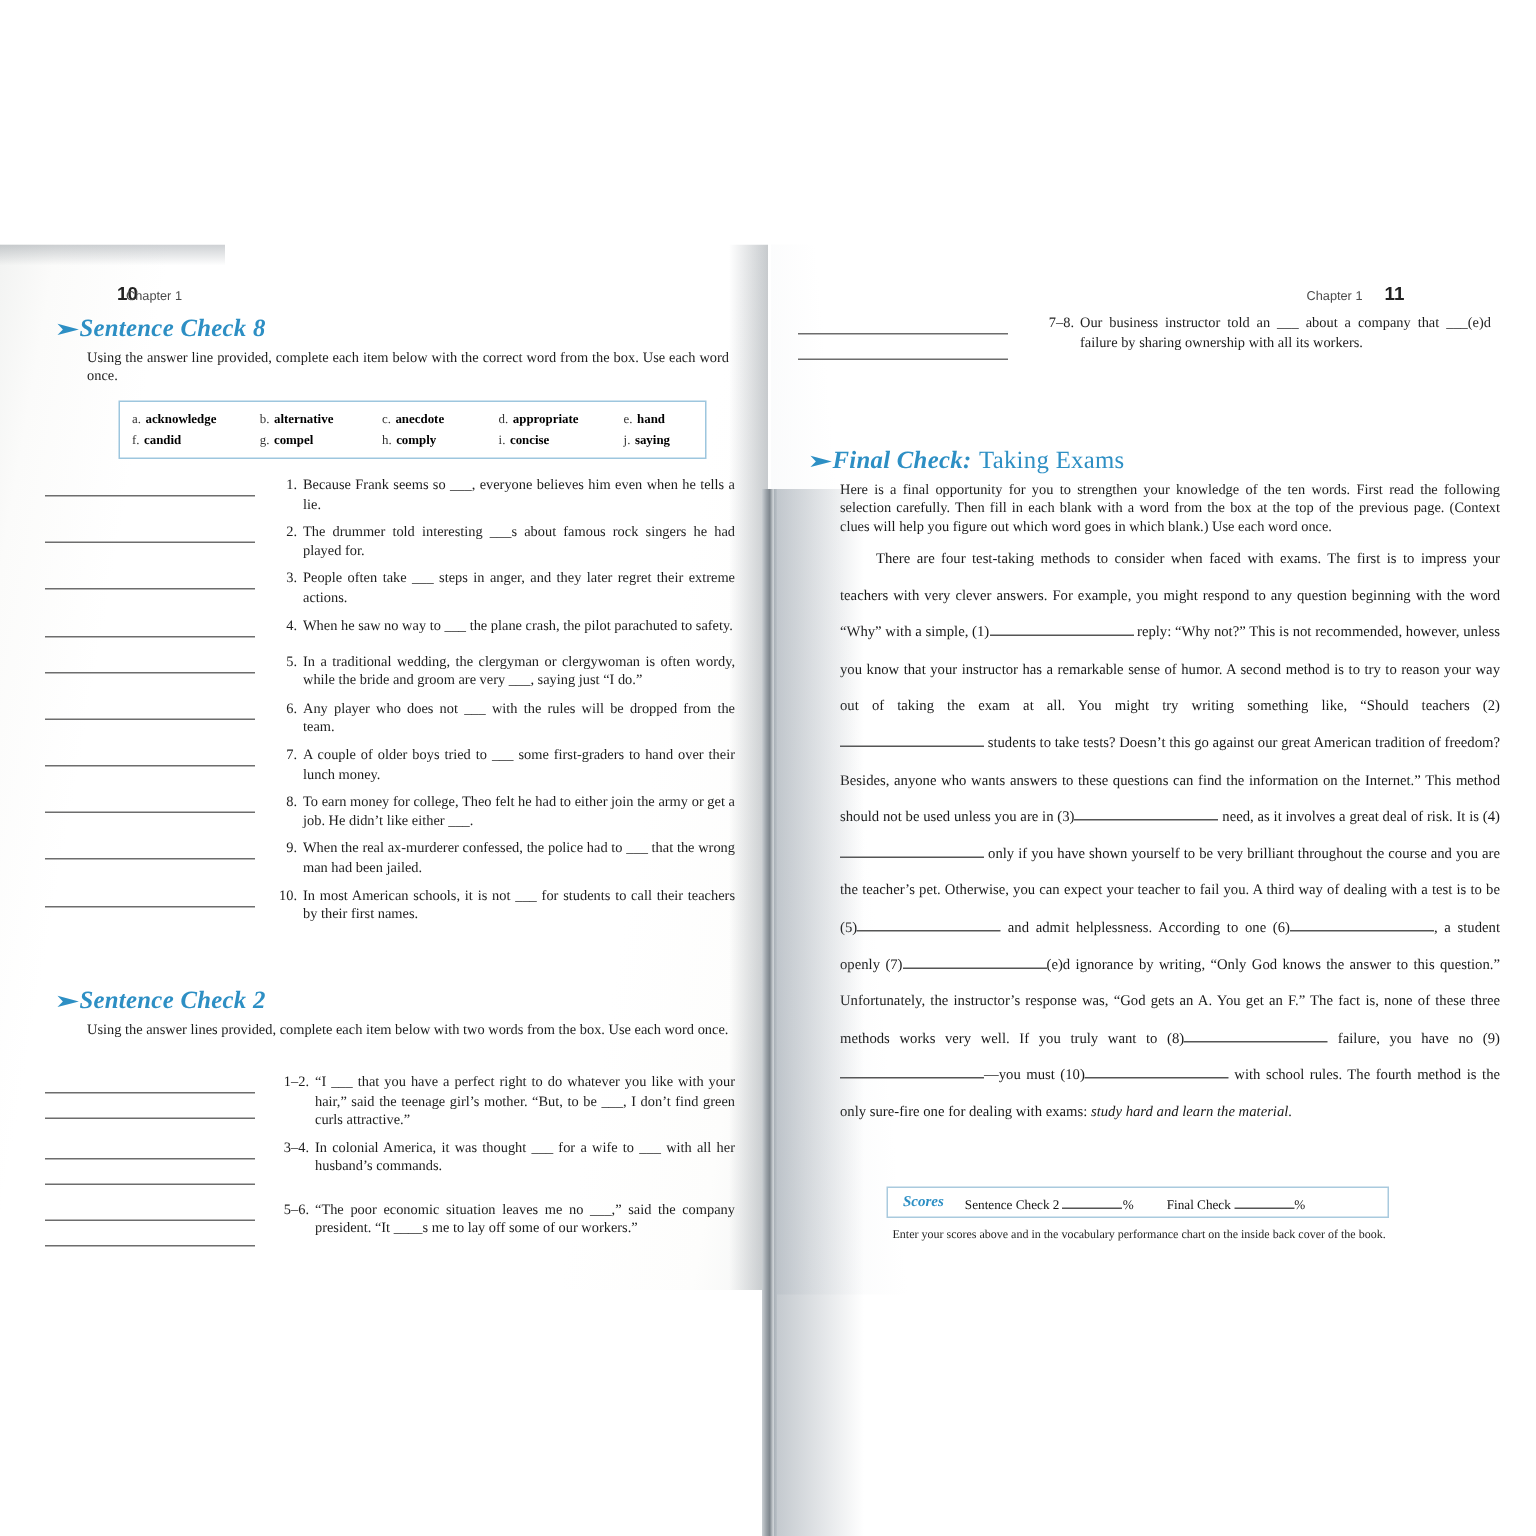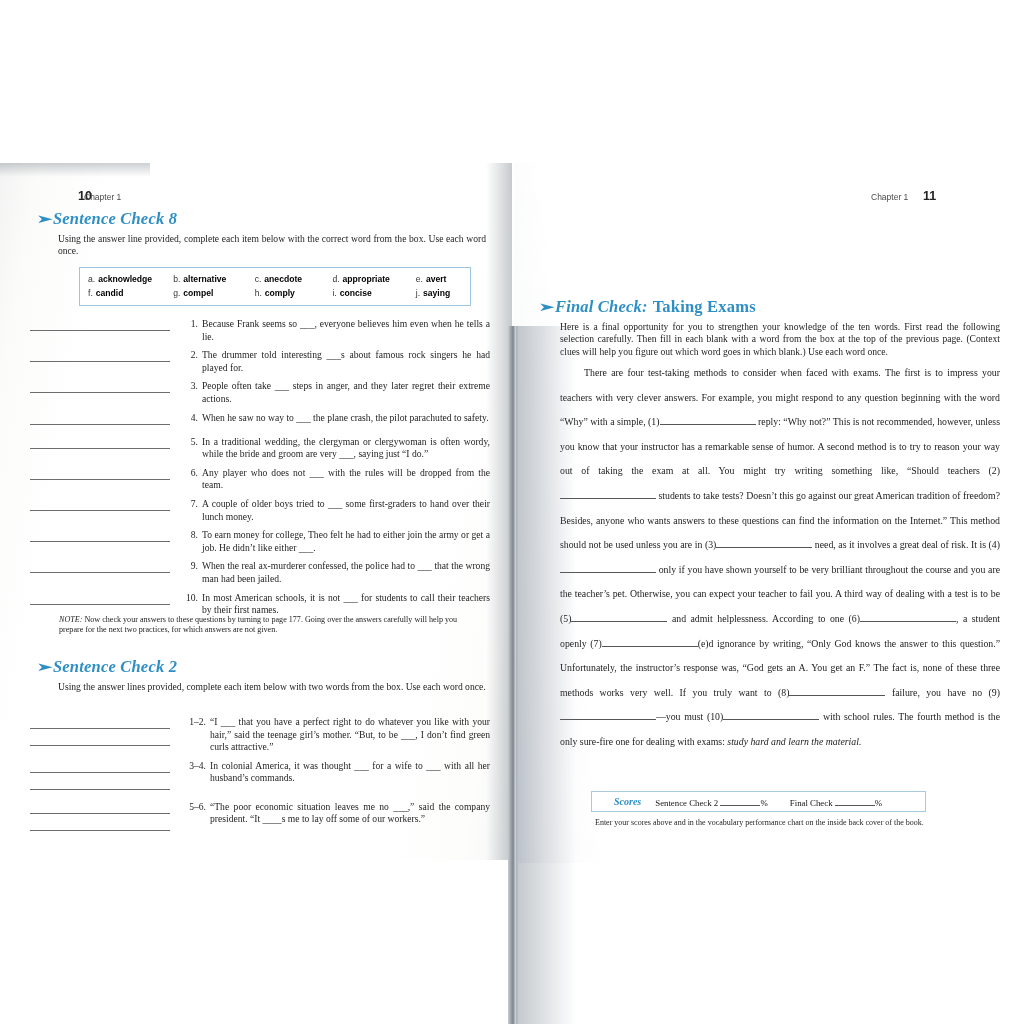--- a/index.html
+++ b/index.html
@@ -118,21 +118,21 @@
     font-style: normal;
     font-weight: normal;
     font-size: 14px;
     color: #2d8fc4;
     margin-right: 5px;
     transform: scaleX(1.5) scaleY(.85);
     transform-origin: left center;
   }
   .sec-head .upright {
     font-style: normal;
-    font-weight: bold;
+    font-weight: normal;
     color: #2d8fc4;
     margin-left: 5px;
   }
 
   
   .intro {
     position: absolute;
     font-size: 9.6px;
     line-height: 12.4px;
     color: #1d1d1d;
@@ -143,21 +143,21 @@
   
   .wordbox {
     position: absolute;
     border: 1px solid #9dc6de;
     background: #ffffff;
     box-sizing: border-box;
     padding: 4px 8px 5px 8px;
   }
   .wordbox-row {
     display: flex;
-    font-family: Liberation Sans, sans-serif;
+    font-family: Liberation Serif, serif;
     font-size: 8.6px;
     line-height: 14px;
     color: #111;
     align-items: center;
   }
   .wordbox-cell {
     white-space: nowrap;
   }
   .wordbox-cell .ltr { font-weight: normal; color: #333; margin-right: 3px; }
   .wordbox-cell .wrd { font-weight: bold; color: #000; }
@@ -229,21 +229,21 @@
 
   
   .scores-box {
     position: absolute;
     border: 1px solid #a9cade;
     background: #ffffff;
     box-sizing: border-box;
     display: flex;
     align-items: center;
     height: 21px;
-    padding-left: 22px;
+    padding-left: 10px;
   }
   .scores-label {
     font-family: "Liberation Serif", serif;
     font-style: italic;
     font-weight: bold;
     color: #2d8fc4;
     font-size: 10px;
     margin-right: 14px;
   }
   .scores-item {
@@ -282,21 +282,21 @@
       </div>
 
       <div class="intro" style="left:58px; top:70px; width:428px;">Using the answer line provided, complete each item below with the correct word from the box. Use each word once.</div>
 
       <div class="wordbox" style="left:79px; top:104px; width:392px;">
         <div class="wordbox-row">
           <div class="wordbox-cell wb-c0"><span class="ltr">a.</span><span class="wrd">acknowledge</span></div>
           <div class="wordbox-cell wb-c1"><span class="ltr">b.</span><span class="wrd">alternative</span></div>
           <div class="wordbox-cell wb-c2"><span class="ltr">c.</span><span class="wrd">anecdote</span></div>
           <div class="wordbox-cell wb-c3"><span class="ltr">d.</span><span class="wrd">appropriate</span></div>
-          <div class="wordbox-cell wb-c4"><span class="ltr">e.</span><span class="wrd">avert</span></div>
+          <div class="wordbox-cell wb-c4"><span class="ltr">e.</span><span class="wrd">hand</span></div>
         </div>
         <div class="wordbox-row">
           <div class="wordbox-cell wb-c0"><span class="ltr">f.</span><span class="wrd">candid</span></div>
           <div class="wordbox-cell wb-c1"><span class="ltr">g.</span><span class="wrd">compel</span></div>
           <div class="wordbox-cell wb-c2"><span class="ltr">h.</span><span class="wrd">comply</span></div>
           <div class="wordbox-cell wb-c3"><span class="ltr">i.</span><span class="wrd">concise</span></div>
           <div class="wordbox-cell wb-c4"><span class="ltr">j.</span><span class="wrd">saying</span></div>
         </div>
       </div>
 
@@ -366,24 +366,20 @@
           </div>
           <div class="item">
             <div class="item-lines" style="width: 140px; margin-right: 8px;">
               <div class="ansline"></div>
             </div>
             <div class="item-num" style="width: 20px;">10.</div>
             <div class="item-text" style="width: 290px;">In most American schools, it is not ___ for students to call their teachers by their first names.</div>
           </div>
         </div>
 
-      <div class="note" style="left:59px; top:452px; width:420px;">
-        <i>NOTE:</i>
-        <span>Now check your answers to these questions by turning to page 177. Going over the answers carefully will help you prepare for the next two practices, for which answers are not given.</span>
-      </div>
 
       <div class="sec-head" style="left:36px; top:494px;">
         <span class="arrow">➤</span><span>Sentence Check 2</span>
       </div>
 
       <div class="intro" style="left:58px; top:518px; width:428px;">
         <span>Using the answer lines provided, complete each item below with </span><b>two</b><span> words from the box. Use each word once.</span>
       </div>
 
       <div class="items" id="sc2-items" style="left:30px; top:553px; width:460px;">
@@ -414,20 +410,28 @@
         </div>
 
     </div>
 
     <div class="page right">
 
       <div class="hdr hdr-chapter" style="left:357px; top:29px;">Chapter 1</div>
       <div class="hdr hdr-folio" style="left:409px; top:26px;">11</div>
 
       <div class="items" id="cont-items" style="left:18px; top:47px; width:462px;">
+          <div class="item">
+            <div class="item-lines" style="width: 140px; margin-right: 8px;">
+              <div class="ansline"></div>
+              <div class="ansline"></div>
+            </div>
+            <div class="item-num" style="width: 36px;">7–8.</div>
+            <div class="item-text" style="width: 278px;">Our business instructor told an ___ about a company that ___(e)d failure by sharing ownership with all its workers.</div>
+          </div>
         </div>
 
       <div class="sec-head" style="left:24px; top:134px;">
         <span class="arrow">➤</span><span>Final Check:</span><span class="upright">Taking Exams</span>
       </div>
 
       <div class="intro" style="left:46px; top:158px; width:440px;">Here is a final opportunity for you to strengthen your knowledge of the ten words. First read the following selection carefully. Then fill in each blank with a word from the box at the top of the previous page. (Context clues will help you figure out which word goes in which blank.) Use each word once.</div>
 
       <div class="passage" id="fc-passage" style="left:46px; top:198px; width:440px;"><span class="indent"></span><span>There are four test-taking methods to consider when faced with exams. The first is to impress your teachers with very clever answers. For example, you might respond to any question beginning with the word “Why” with a simple, (1)</span><span class="blank-long"></span><span> reply: “Why not?” This is not recommended, however, unless you know that your instructor has a remarkable sense of humor. A second method is to try to reason your way out of taking the exam at all. You might try writing something like, “Should teachers (2)</span><span class="blank-long"></span><span> students to take tests? Doesn’t this go against our great American tradition of freedom? Besides, anyone who wants answers to these questions can find the information on the Internet.” This method should not be used unless you are in (3)</span><span class="blank-long"></span><span> need, as it involves a great deal of risk. It is (4)</span><span class="blank-long"></span><span> only if you have shown yourself to be very brilliant throughout the course and you are the teacher’s pet. Otherwise, you can expect your teacher to fail you. A third way of dealing with a test is to be (5)</span><span class="blank-long"></span><span> and admit helplessness. According to one (6)</span><span class="blank-long"></span><span>, a student openly (7)</span><span class="blank-long"></span><span>(e)d ignorance by writing, “Only God knows the answer to this question.” Unfortunately, the instructor’s response was, “God gets an A. You get an F.” The fact is, none of these three methods works very well. If you truly want to (8)</span><span class="blank-long"></span><span> failure, you have no (9)</span><span class="blank-long"></span><span>—you must (10)</span><span class="blank-long"></span><span> with school rules. The fourth method is the only sure-fire one for dealing with exams: </span><i>study hard and learn the material.</i></div>
 

